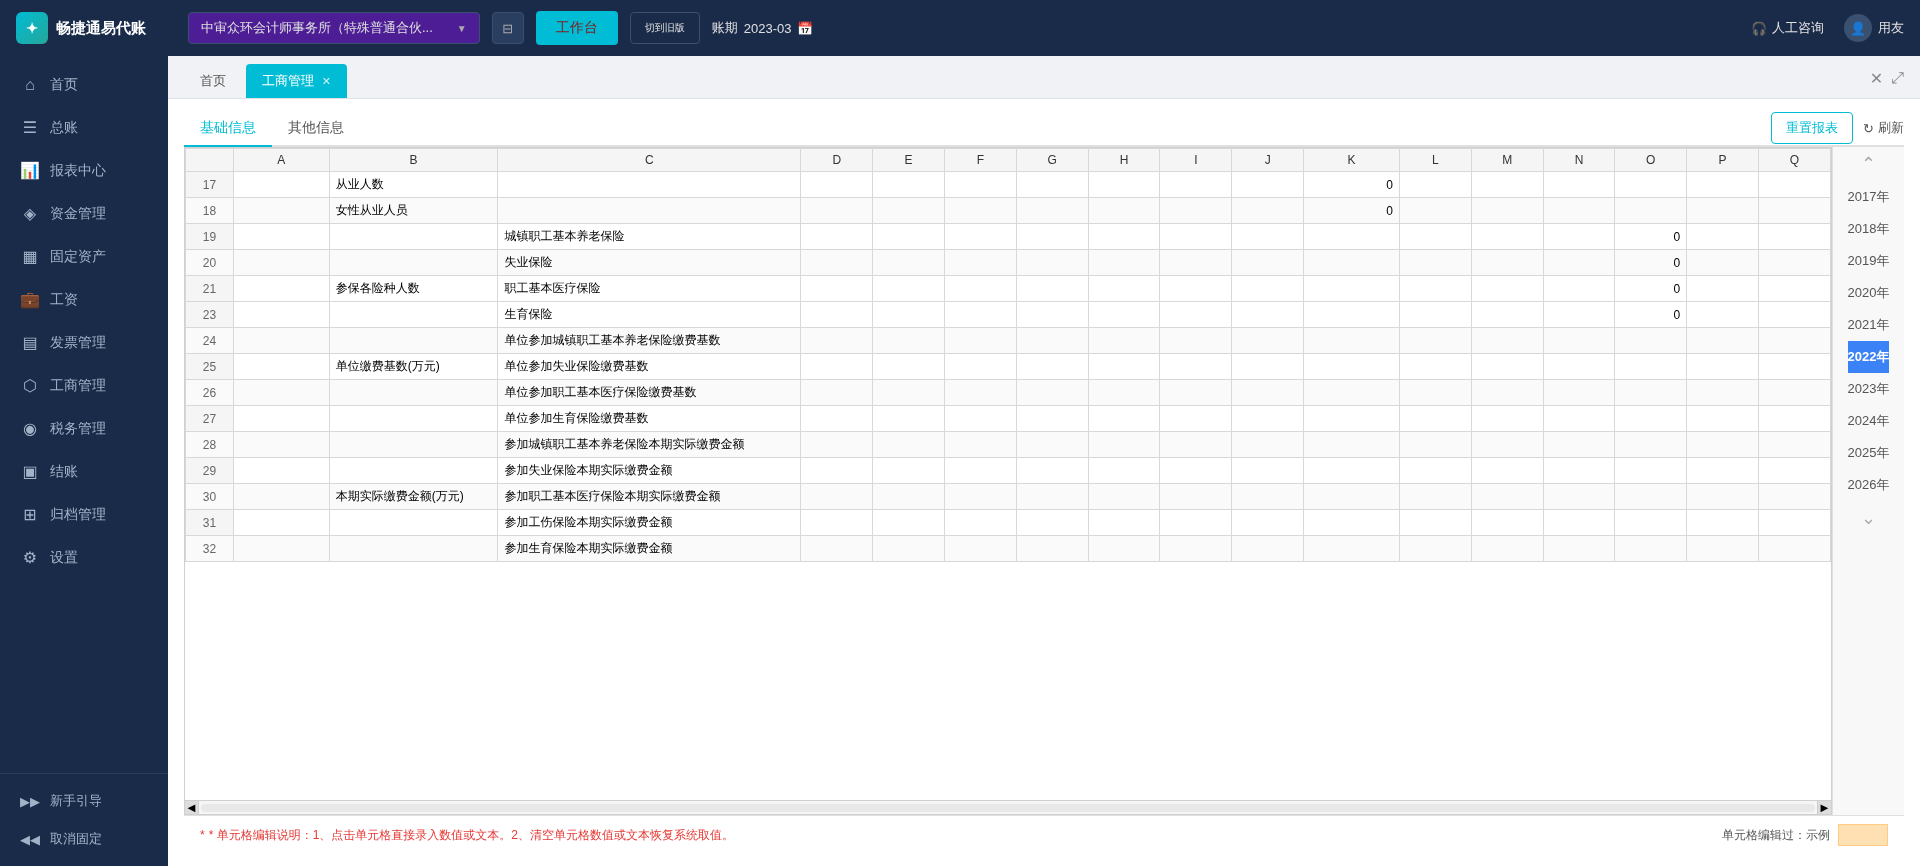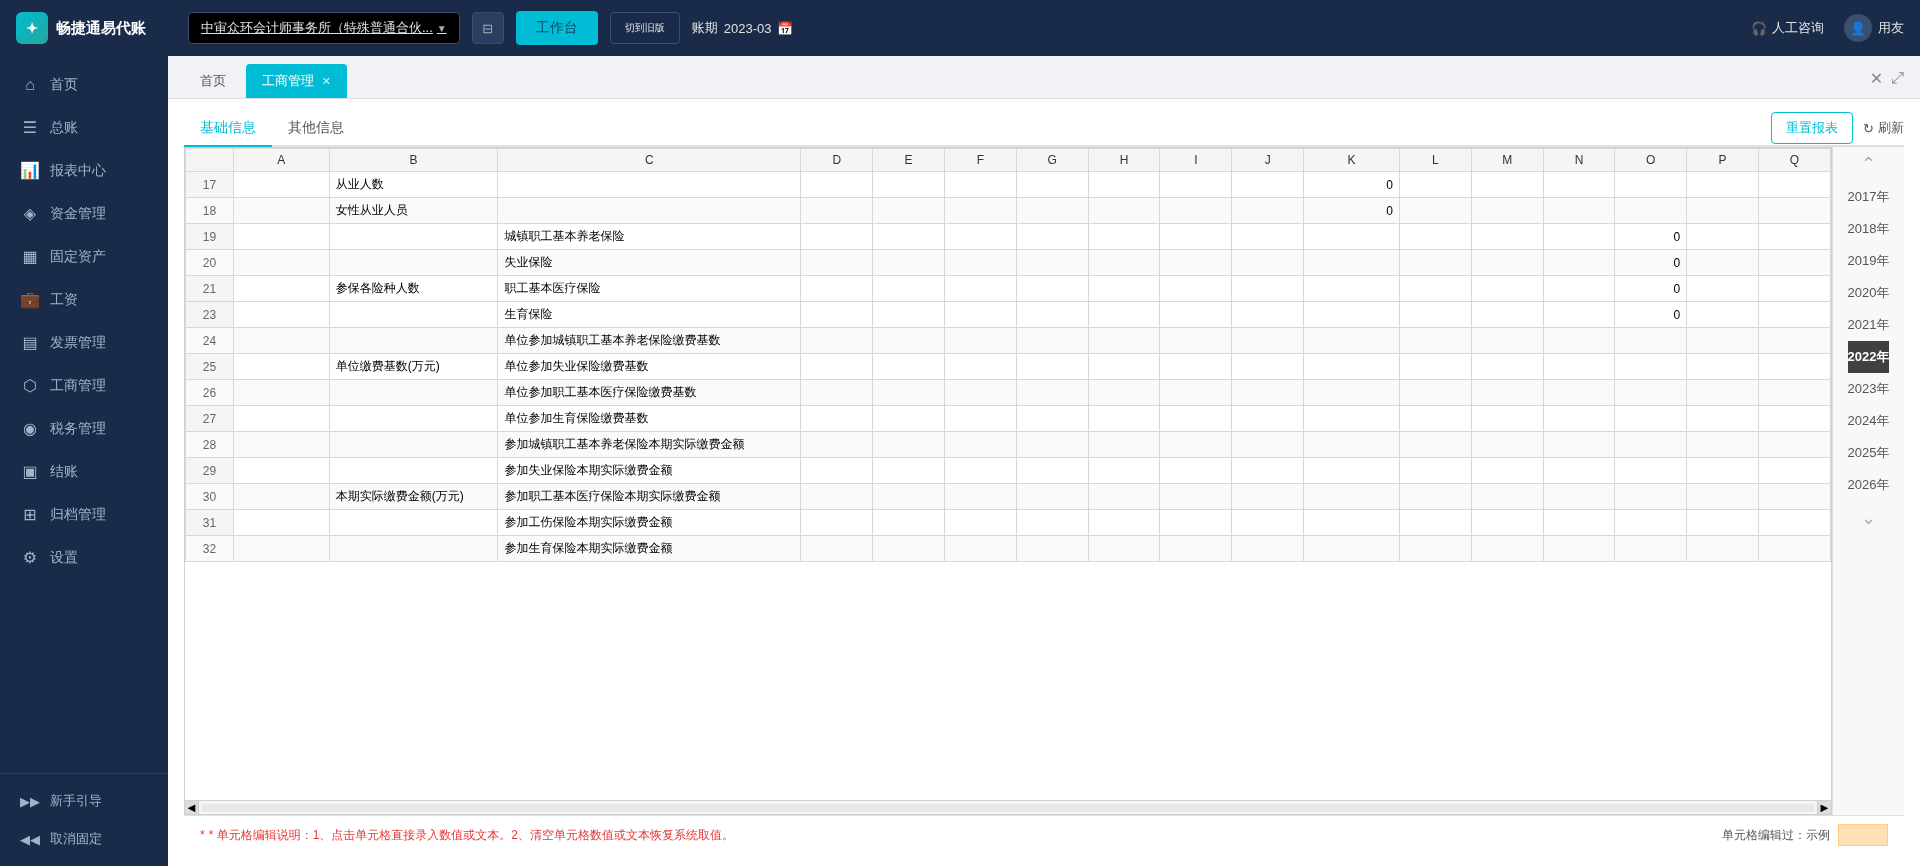--- a/index.html
+++ b/index.html
@@ -22,42 +22,41 @@
     }
     .logo-icon {
       width: 32px; height: 32px;
       background: linear-gradient(135deg, #00bcd4, #26a69a);
       border-radius: 6px;
       display: flex; align-items: center; justify-content: center;
       color: white; font-size: 14px; font-weight: bold;
     }
     .logo-text { color: white; font-size: 15px; font-weight: bold; white-space: nowrap; }
     .company-selector {
-      background: #000000;
+      background: #4c1d95;
       border: 1px solid #3a5070;
       border-radius: 4px;
       color: #e0e0e0;
       padding: 6px 12px;
-      display: flex; align-items: center; gap: 4px;
+      display: flex; align-items: center; gap: 24px;
       cursor: pointer;
       min-width: 220px;
-      text-decoration: underline;
     }
     .company-selector .chevron { color: #aaa; font-size: 10px; }
     .doc-icon {
       width: 32px; height: 32px;
       background: #2a3f5f;
       border: 1px solid #3a5070;
       border-radius: 4px;
       display: flex; align-items: center; justify-content: center;
       color: #aaa; cursor: pointer;
     }
     .workbench-btn {
       background: #00bcd4;
-      color: #0c4a6e;
+      color: #7f1d1d;
       border: none;
       border-radius: 4px;
       padding: 8px 20px;
       cursor: pointer;
       font-size: 14px;
     }
     .old-version-btn {
       background: transparent;
       color: #e0e0e0;
       border: 1px solid #3a5070;
@@ -320,21 +319,21 @@
     }
     .year-item {
       width: 100%;
       text-align: center;
       padding: 7px 0;
       cursor: pointer;
       font-size: 13px;
       color: #555;
     }
     .year-item.active {
-      background: #404040;
+      background: #3b82f6;
       color: white;
       font-weight: bold;
     }
 
     
     .bottom-bar {
       background: white;
       border-top: 1px solid #e0e0e0;
       padding: 8px 16px;
       display: flex;

